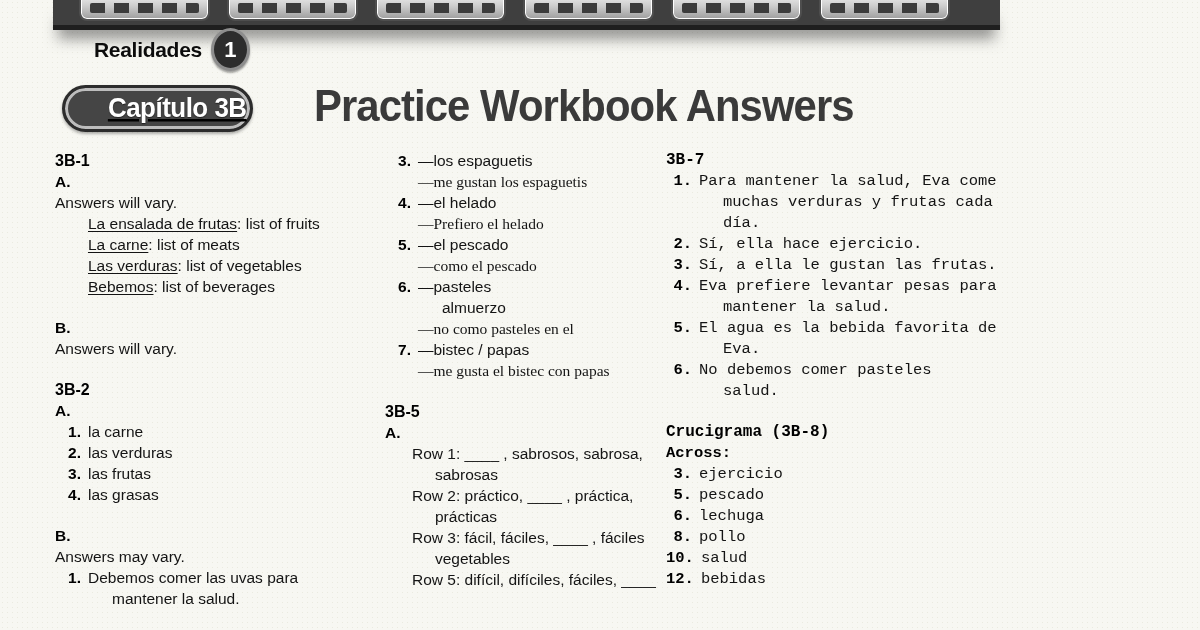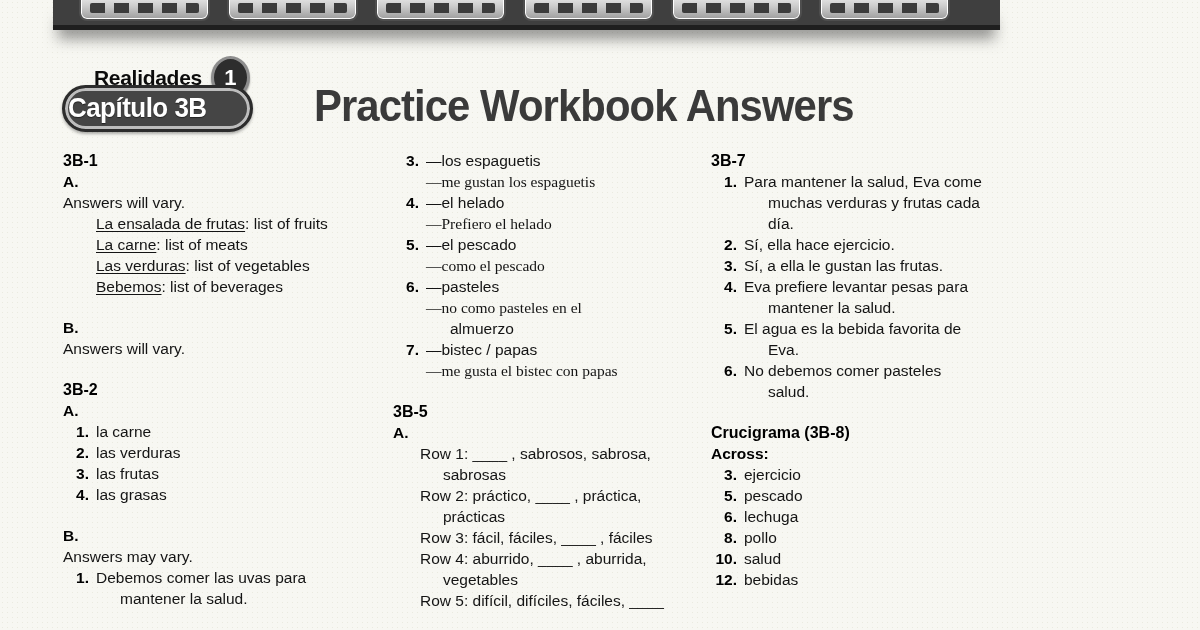--- a/index.html
+++ b/index.html
@@ -30,51 +30,51 @@
     box-shadow:inset 0 0 0 1px #fff;
   }
   .tile-marks{
     height:10px;margin:9px 9px 0 9px;border-radius:2px;
     background:repeating-linear-gradient(90deg,#3c3c3c 0 15px, rgba(0,0,0,0) 15px 24px);
     filter:blur(.4px);
   }
 
   
   #brand{
-    position:absolute;left:94px;top:56px;display:flex;align-items:center;gap:9px;
+    position:absolute;left:94px;top:28px;display:flex;align-items:center;gap:9px;
   }
   #brand .brand-word{font-size:21px;font-weight:700;color:#0c0c0c;letter-spacing:-.3px;}
   #level-circle{
     width:33px;height:37px;border-radius:50%;
     background:#2d2d2d;border:3px solid #8d8d8d;
     color:#fff;font-size:22px;font-weight:700;
     display:flex;align-items:center;justify-content:center;
     box-shadow:0 2px 2px rgba(0,0,0,.35);
   }
   #chapter-badge{
     position:absolute;left:62px;top:85px;width:191px;height:47px;
     background:#454545;border:3px solid #2c2c2c;border-radius:27px;
     box-shadow:inset 0 0 0 3px #bdbdbd, 0 2px 3px rgba(0,0,0,.3);
-    display:flex;align-items:center;justify-content:flex-start;box-sizing:border-box;
+    display:flex;align-items:center;justify-content:flex-end;box-sizing:border-box;text-decoration:underline;
   }
   #chapter-badge span{
     color:#fff;font-size:27px;font-weight:700;letter-spacing:-.5px;
     transform:scaleX(.96);text-shadow:0 1px 1px rgba(0,0,0,.5);
   }
   #page-title{
     position:absolute;left:314px;top:80px;
     font-size:45px;font-weight:700;color:#3a3a3a;letter-spacing:-1px;
     transform:scaleX(.93);transform-origin:left top;white-space:nowrap;
   }
 
   
-  .col{position:absolute;top:150px;font-size:15.5px;line-height:21px;color:#141414;margin-left:8px;}
+  .col{position:absolute;top:150px;font-size:15.5px;line-height:21px;color:#141414;}
   #col-left{left:55px;width:335px;}
   #col-middle{left:385px;width:312px;}
-  #col-right{left:703px;width:335px;}
+  #col-right{left:666px;width:335px;font-family:Liberation Mono, monospace;}
 
   .ln{white-space:nowrap;}
   .ln-g{height:20px;}
   .ln-h{font-weight:700;font-size:16px;color:#000;}
   .ln-b{font-weight:700;color:#000;}
   .ln-u{padding-left:33px;}
   .ln-u .us{text-decoration:underline;text-underline-offset:2px;}
   .ln-n{display:flex;}
   .ln-n .num{flex:0 0 26px;text-align:right;font-weight:700;margin-right:7px;color:#000;}
   .ln-nc{padding-left:33px;font-family:Liberation Serif, serif;}
@@ -173,36 +173,35 @@
       <div class="ln ln-nc">—Prefiero el helado</div>
       <div class="ln ln-n">
         <span class="num">5.</span>
         <span class="txt">—el pescado</span>
       </div>
       <div class="ln ln-nc">—como el pescado</div>
       <div class="ln ln-n">
         <span class="num">6.</span>
         <span class="txt">—pasteles</span>
       </div>
+      <div class="ln ln-c">almuerzo</div>
       <div class="ln ln-nc">—no como pasteles en el</div>
-      <div class="ln ln-c">almuerzo</div>
       <div class="ln ln-n">
         <span class="num">7.</span>
         <span class="txt">—bistec / papas</span>
       </div>
       <div class="ln ln-nc">—me gusta el bistec con papas</div>
       <div class="ln ln-g"></div>
       <div class="ln ln-h">3B-5</div>
       <div class="ln ln-b">A.</div>
       <div class="ln ln-r">Row 1: ____ , sabrosos, sabrosa,</div>
       <div class="ln ln-rc">sabrosas</div>
       <div class="ln ln-r">Row 2: práctico, ____ , práctica,</div>
       <div class="ln ln-rc">prácticas</div>
       <div class="ln ln-r">Row 3: fácil, fáciles, ____ , fáciles</div>
-      <div class="ln ln-r">Row 4: aburrido, ____ , aburrida,</div>
       <div class="ln ln-rc">vegetables</div>
       <div class="ln ln-r">Row 5: difícil, difíciles, fáciles, ____</div>
     </div>
   <div class="col" id="col-right">
       <div class="ln ln-h">3B-7</div>
       <div class="ln ln-n">
         <span class="num">1.</span>
         <span class="txt">Para mantener la salud, Eva come</span>
       </div>
       <div class="ln ln-c">muchas verduras y frutas cada</div>

